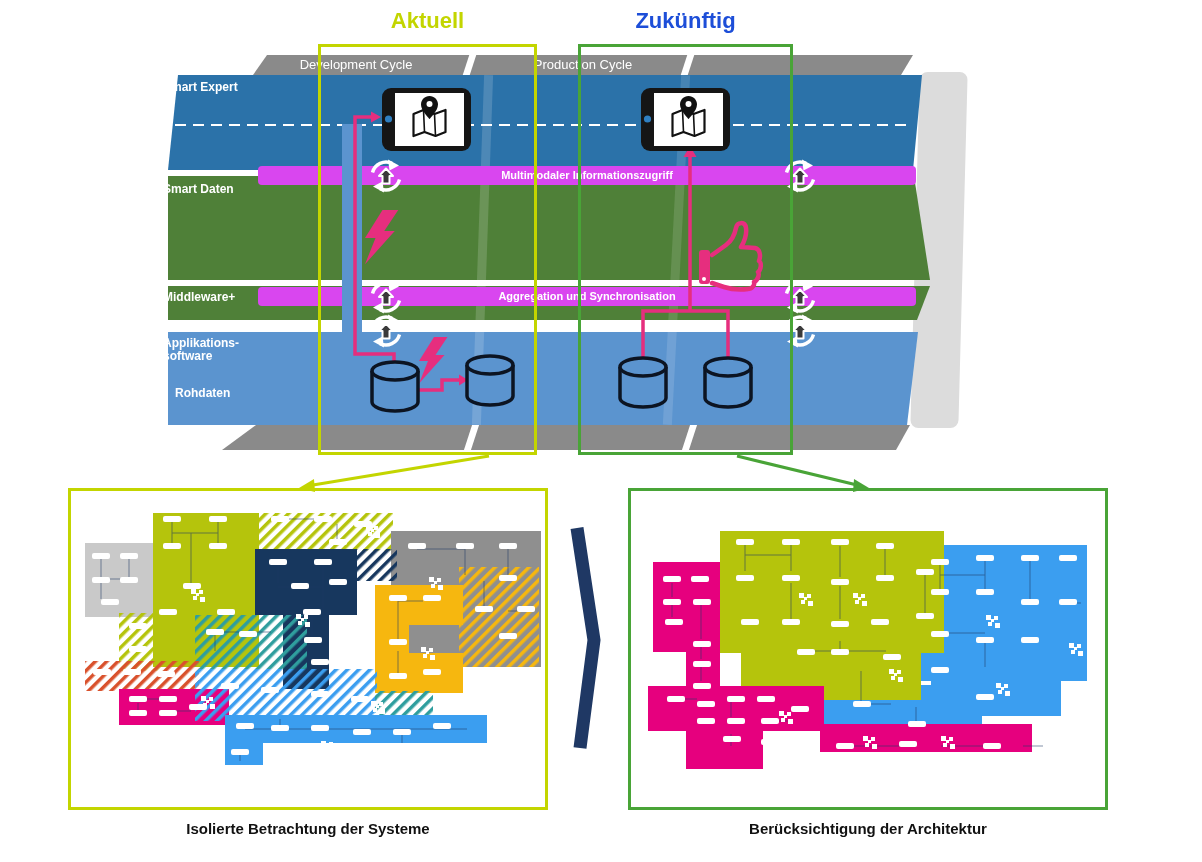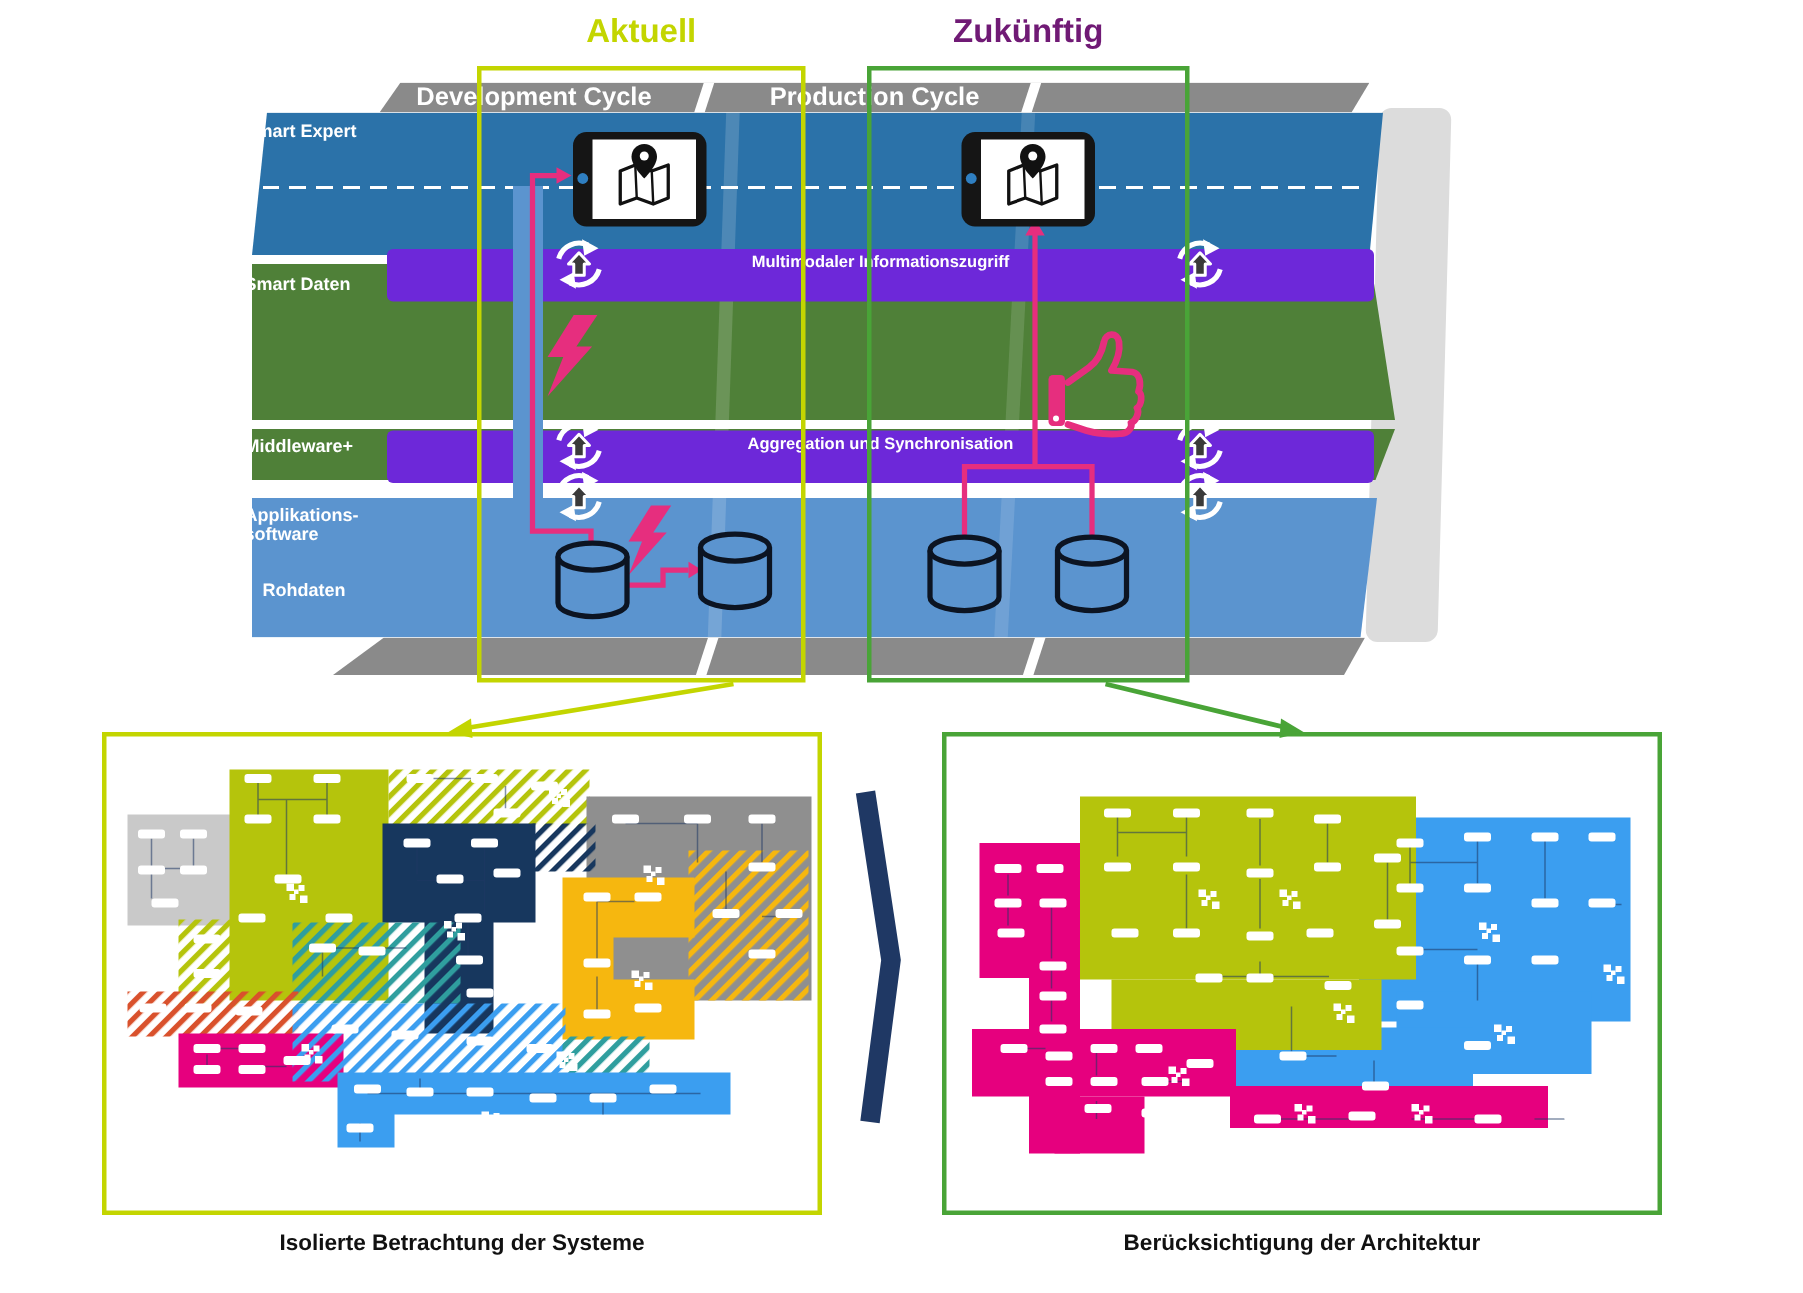--- a/index.html
+++ b/index.html
@@ -2,26 +2,26 @@
 <html><head>
 <meta charset="utf-8">
 <style>
   html,body{margin:0;padding:0;background:#fff;}
   body{font-family:"Liberation Sans", sans-serif;}
   .stage{position:relative;width:1202px;height:862px;background:#fff;overflow:hidden;}
   .abs{position:absolute;}
   
   .top-label{position:absolute;top:8px;height:32px;font-size:22px;font-weight:bold;text-align:center;z-index:8;}
   .lab-aktuell{left:318px;width:219px;color:#c3d500;}
-  .lab-zuk{left:578px;width:215px;color:#701a75;}
+  .lab-zuk{left:578px;width:215px;color:#1d4ed8;}
   
   .cycle-header{position:absolute;left:253px;top:55px;width:660px;height:20px;background:#8a8a8a;
     clip-path:polygon(14px 0,100% 0,calc(100% - 12px) 100%,0 100%);z-index:2;}
   .cycle-label{position:absolute;top:0;height:20px;line-height:20px;width:200px;text-align:center;
-    color:#fff;font-size:17px;font-weight:bold;}
+    color:#fff;font-size:13px;font-weight:normal;}
   .chev-gap{position:absolute;top:-2px;width:7px;height:24px;background:#fff;transform:skewX(-18deg);}
   
   .band{position:absolute;z-index:1;}
   .b-blue-top{left:168px;top:75px;width:754px;height:95px;background:#2b72a9;
     clip-path:polygon(10px 0,100% 0,calc(100% - 9px) 100%,0 100%);}
   .b-green1{left:168px;top:176px;width:762px;height:104px;background:#4f8038;
     clip-path:polygon(0 0,calc(100% - 16px) 0,100% 100%,0 100%);}
   .b-green2{left:168px;top:286px;width:762px;height:34px;background:#4f8038;
     clip-path:polygon(0 0,100% 0,calc(100% - 13px) 100%,0 100%);}
   .b-blue2{left:168px;top:332px;width:750px;height:93px;background:#5b94cf;
@@ -29,21 +29,21 @@
   .b-footer{left:222px;top:425px;width:690px;height:25px;background:#8a8a8a;
     clip-path:polygon(34px 0,calc(100% - 2px) 0,calc(100% - 16px) 100%,0 100%);z-index:1;}
   .gray-strip{left:915px;top:72px;width:48px;height:356px;background:#dcdcdc;border-radius:8px;
     transform:skewX(-1.5deg);z-index:0;}
   .swoosh{position:absolute;width:9px;background:rgba(255,255,255,.16);z-index:2;}
   .dashed{position:absolute;left:175px;top:124px;width:736px;height:2px;z-index:2;
     background:repeating-linear-gradient(90deg,#fff 0 11px,transparent 11px 18px);}
   
   .row-label{position:absolute;left:163px;color:#fff;font-size:12px;font-weight:bold;z-index:3;white-space:pre-line;line-height:13px;}
   
-  .bar{position:absolute;left:258px;width:658px;height:35px;background:#6d28d9;border-radius:4px;z-index:3;
+  .bar{position:absolute;left:258px;width:658px;height:19px;background:#d946ef;border-radius:4px;z-index:3;
     color:#fff;font-size:11px;font-weight:bold;text-align:center;line-height:19px;}
   .stripe{position:absolute;left:342px;top:124px;width:20px;height:218px;background:#5b94cf;z-index:4;}
   .overlay-svg{position:absolute;left:0;top:0;width:1202px;height:862px;z-index:5;pointer-events:none;}
   
   .frame{position:absolute;top:44px;height:405px;z-index:7;}
   .f-aktuell{left:318px;width:213px;border:3px solid #c3d500;}
   .f-zuk{left:578px;width:209px;border:3px solid #49a437;}
   
   .panel{position:absolute;top:488px;width:474px;height:316px;background:#fff;z-index:2;}
   .p-left{left:68px;border:3px solid #c3d500;}

